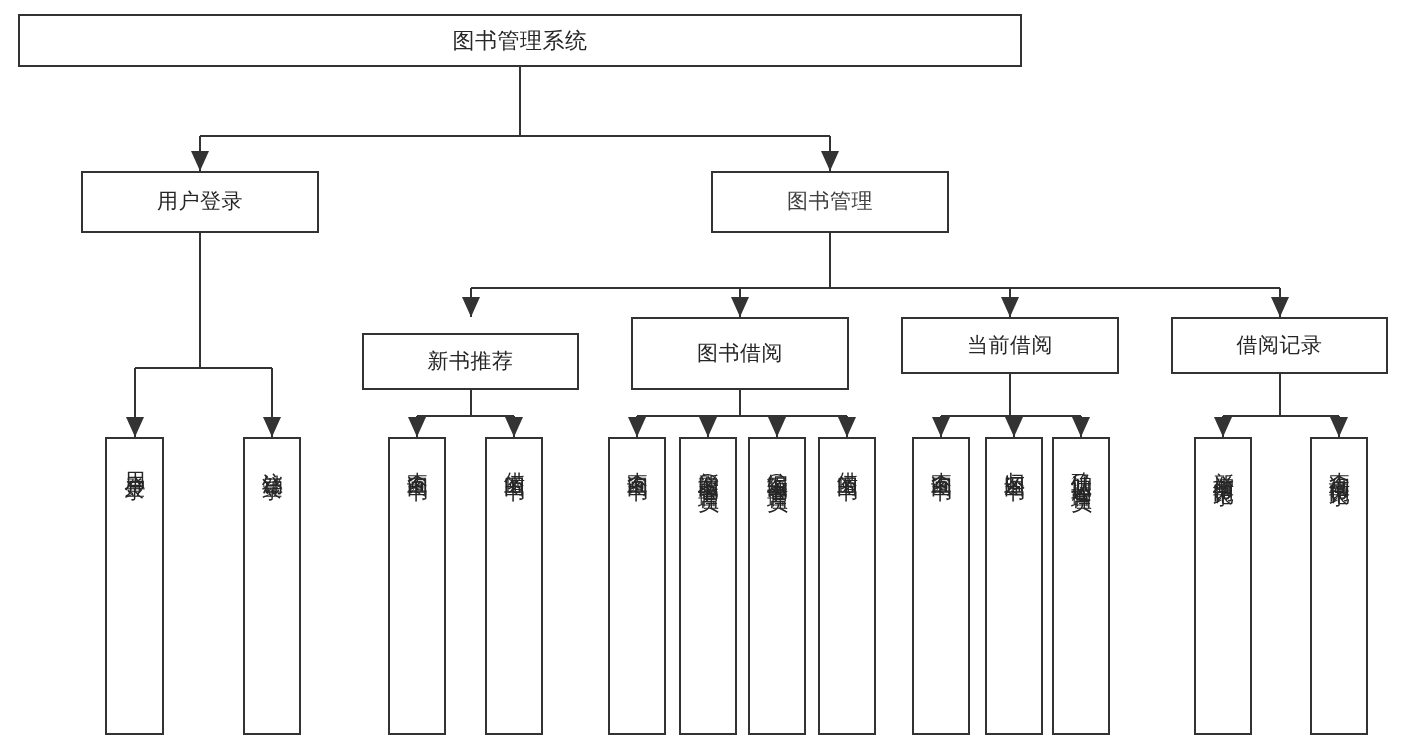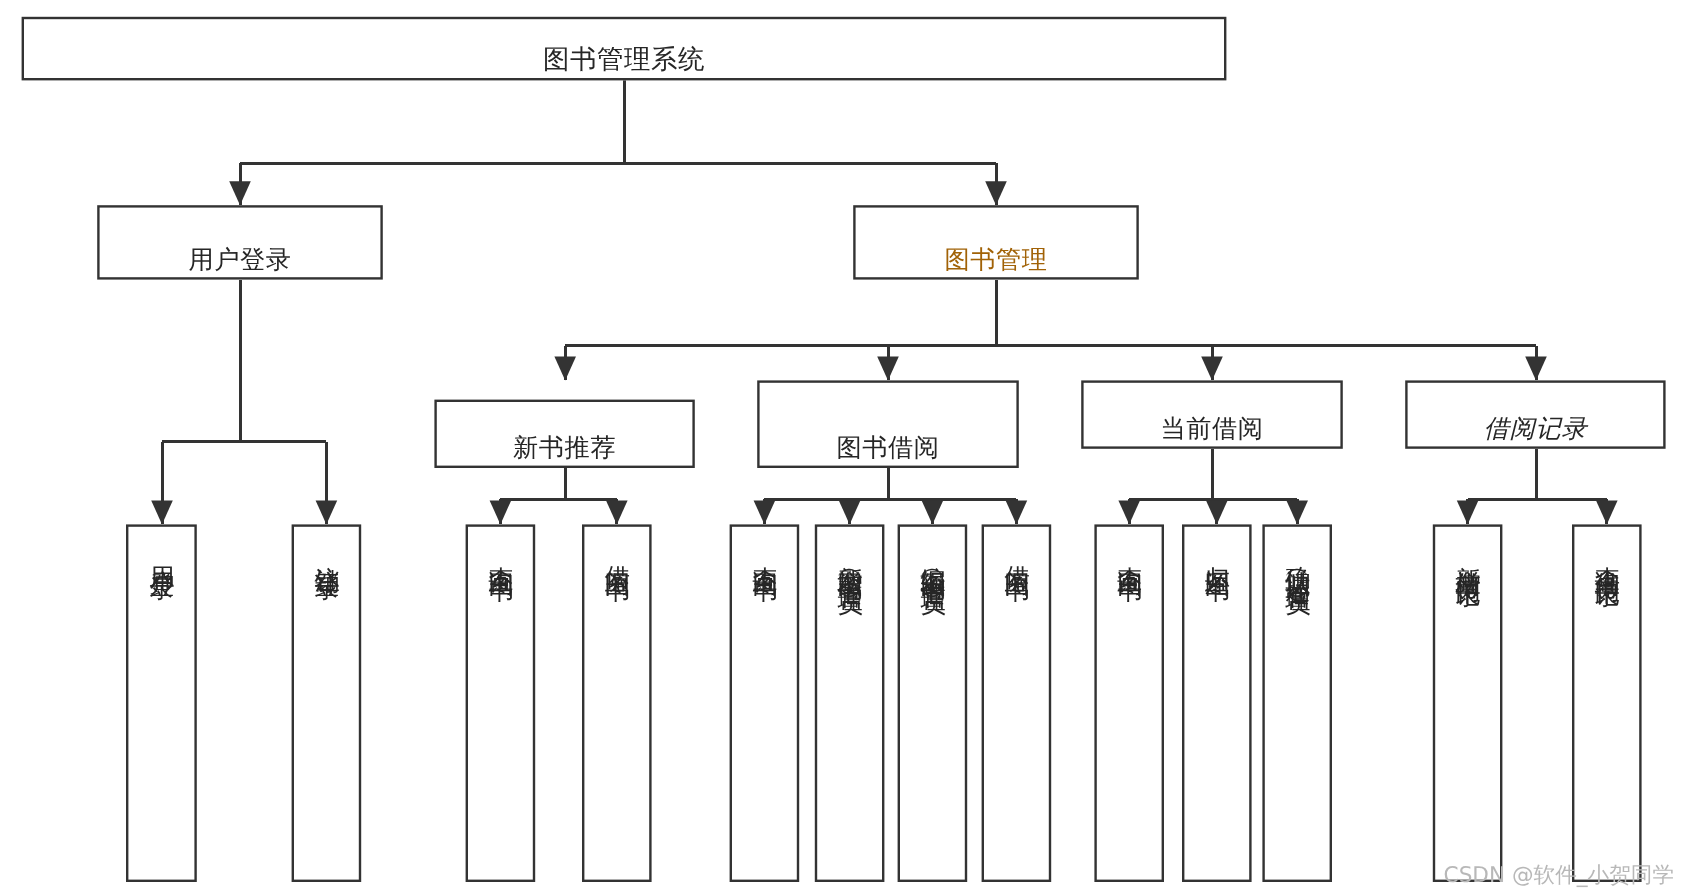--- a/index.html
+++ b/index.html
@@ -25,21 +25,21 @@
     width: 1405px;
     height: 747px;
     pointer-events: none;
   }
   .node {
     position: absolute;
     box-sizing: border-box;
     background: #ffffff;
     border: 2px solid #333333;
     display: flex;
-    align-items: flex-end;
+    align-items: center;
     justify-content: center;
     color: #262626;
     z-index: 2;
   }
   .node .label {
     display: block;
     text-align: center;
     line-height: 1.32;
     letter-spacing: 0.5px;
   }
@@ -136,33 +136,33 @@
       <path d="M 1330 417 L 1348 417 L 1339 437 Z" fill="#333333"></path>
     </svg>
 
   <div id="nodes">
       <div class="node horiz root" style="left: 18px; top: 14px; width: 1004px; height: 53px; border-color: rgb(51, 51, 51); background: rgb(255, 255, 255); color: rgb(38, 38, 38);">
         <span class="label">图书管理系统</span>
       </div>
       <div class="node horiz" style="left: 81px; top: 171px; width: 238px; height: 62px; border-color: rgb(51, 51, 51); background: rgb(255, 255, 255); color: rgb(38, 38, 38);">
         <span class="label">用户登录</span>
       </div>
-      <div class="node horiz" style="left: 711px; top: 171px; width: 238px; height: 62px; border-color: rgb(51, 51, 51); background: rgb(255, 255, 255); color: #a16207;">
+      <div class="node horiz" style="left: 711px; top: 171px; width: 238px; height: 62px; border-color: rgb(51, 51, 51); background: rgb(255, 255, 255); color: #404040;">
         <span class="label">图书管理</span>
       </div>
       <div class="node horiz" style="left: 362px; top: 317px; width: 217px; height: 57px; border-color: rgb(51, 51, 51); background: rgb(255, 255, 255); color: rgb(38, 38, 38); margin-top: 16px;">
         <span class="label">新书推荐</span>
       </div>
       <div class="node horiz" style="left: 631px; top: 317px; width: 218px; height: 73px; border-color: rgb(51, 51, 51); background: rgb(255, 255, 255); color: rgb(38, 38, 38);">
         <span class="label">图书借阅</span>
       </div>
       <div class="node horiz" style="left: 901px; top: 317px; width: 218px; height: 57px; border-color: rgb(51, 51, 51); background: rgb(255, 255, 255); color: rgb(38, 38, 38);">
         <span class="label">当前借阅</span>
       </div>
-      <div class="node horiz" style="left: 1171px; top: 317px; width: 217px; height: 57px; border-color: rgb(51, 51, 51); background: rgb(255, 255, 255); color: rgb(38, 38, 38); font-style: italic;">
+      <div class="node horiz" style="left: 1171px; top: 317px; width: 217px; height: 57px; border-color: rgb(51, 51, 51); background: rgb(255, 255, 255); color: rgb(38, 38, 38);">
         <span class="label">借阅记录</span>
       </div>
       <div class="node vert" style="left: 105px; top: 437px; width: 59px; height: 298px; border-color: rgb(51, 51, 51); background: rgb(255, 255, 255); color: rgb(38, 38, 38);">
         <span class="label">用户登录</span>
       </div>
       <div class="node vert" style="left: 243px; top: 437px; width: 58px; height: 298px; border-color: rgb(51, 51, 51); background: rgb(255, 255, 255); color: rgb(38, 38, 38);">
         <span class="label">注销登录</span>
       </div>
       <div class="node vert" style="left: 388px; top: 437px; width: 58px; height: 298px; border-color: rgb(51, 51, 51); background: rgb(255, 255, 255); color: rgb(38, 38, 38);">
         <span class="label">查询图书</span>
@@ -192,15 +192,14 @@
         <span class="label">确认归还（管理员）</span>
       </div>
       <div class="node vert" style="left: 1194px; top: 437px; width: 58px; height: 298px; border-color: rgb(51, 51, 51); background: rgb(255, 255, 255); color: rgb(38, 38, 38);">
         <span class="label">新增借阅记录</span>
       </div>
       <div class="node vert" style="left: 1310px; top: 437px; width: 58px; height: 298px; border-color: rgb(51, 51, 51); background: rgb(255, 255, 255); color: rgb(38, 38, 38);">
         <span class="label">查询借阅记录</span>
       </div>
     </div>
 
-  <div id="watermark">CSDN @软件_小贺同学</div>
 
 </div>
 
 </body></html>

